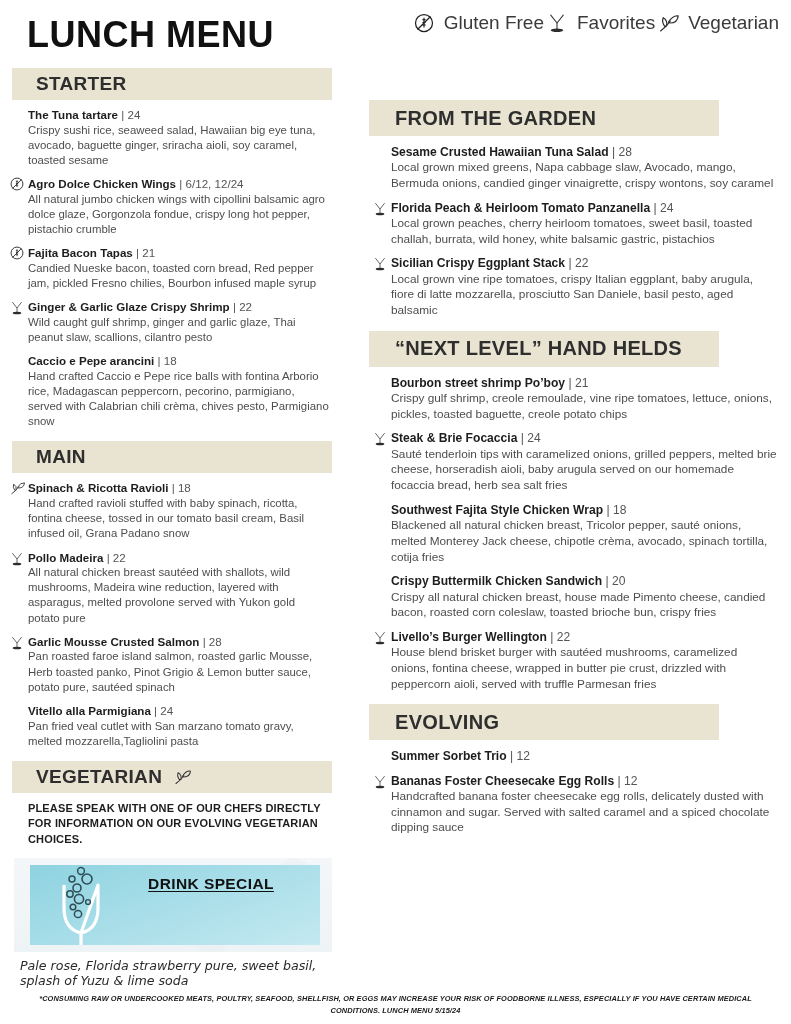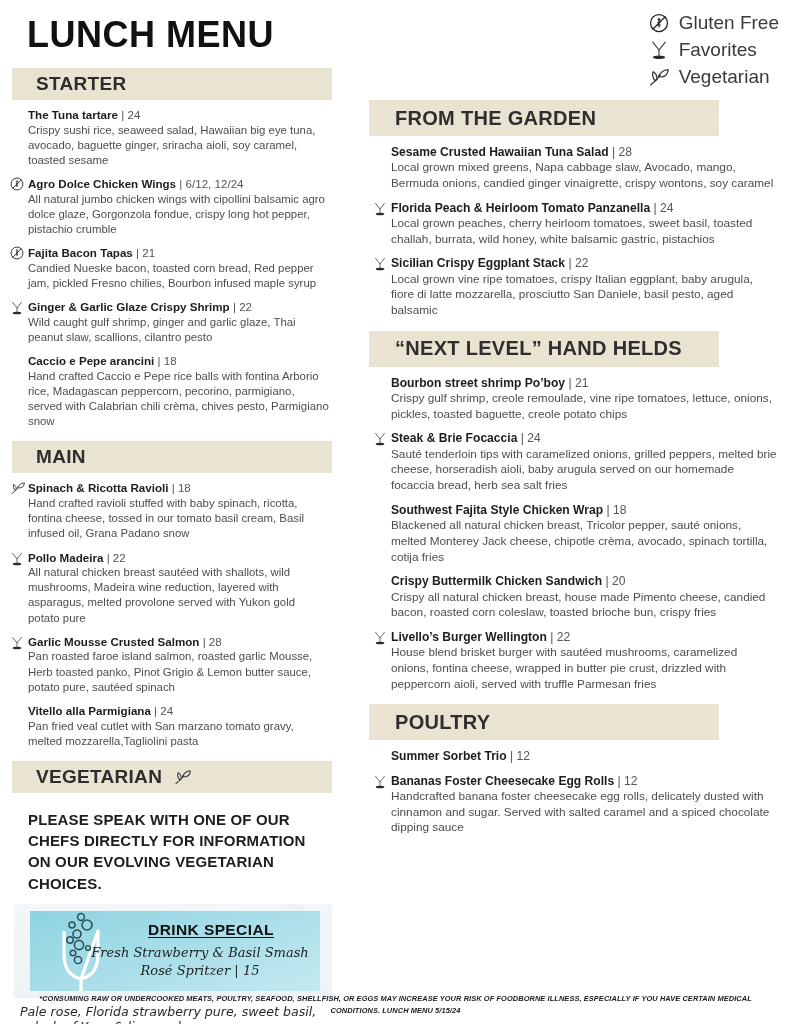--- a/index.html
+++ b/index.html
@@ -16,21 +16,21 @@
   .masthead {
     position: absolute; left: 0; top: 0; width: 791px; height: 68px;
   }
   .menu-title {
     position: absolute; left: 27px; top: 14px;
     font-size: 36px; font-weight: 700; letter-spacing: 0.5px;
     color: #111111;
   }
   .legend {
     position: absolute; right: 12px; top: 10px;
-    display: flex; flex-direction: column; gap: 1px;
+    display: flex; flex-direction: row; gap: 1px;
   }
   .legend-row { display: flex; align-items: center; gap: 8px; height: 26px; }
   .legend-label { font-size: 19px; color: #3a3a3a; font-weight: 400; }
   .legend-ico { width: 24px; display: flex; justify-content: center; align-items: center; }
 
   
   .col-left  { position: absolute; left: 0px;   top: 68px; width: 345px; }
   .col-right { position: absolute; left: 355px; top: 100px; width: 436px; }
 
   
@@ -61,23 +61,23 @@
   }
   .col-right .item-name { font-size: 12.1px; }
   .item-price { font-weight: 400; color: #555555; }
   .item-desc {
     font-size: 11.4px; color: #4d4d4d; line-height: 1.33; margin-top: 0px;
   }
   .col-right .item-desc { font-size: 11.8px; }
 
   
   .veg-note {
-    font-size: 15px; font-weight: 700; color: #1d1d1d;
+    font-size: 11px; font-weight: 700; color: #1d1d1d;
     line-height: 1.42; letter-spacing: 0.15px;
-    padding: 16px 24px 6px 28px;
+    padding: 8px 24px 6px 28px;
   }
 
   
   .drink-wrap {
     position: relative; margin: 4px 10px 0 14px; width: 318px; height: 94px;
     background:
       radial-gradient(circle at 12% 28%, rgba(255,255,255,0.85) 0 14px, rgba(0,0,0,0) 15px),
       radial-gradient(circle at 88% 20%, rgba(238,242,245,0.9) 0 18px, rgba(0,0,0,0) 19px),
       radial-gradient(circle at 62% 86%, rgba(235,240,244,0.8) 0 16px, rgba(0,0,0,0) 17px),
       linear-gradient(180deg, #f4f7f9 0%, #eef3f6 100%);
@@ -308,21 +308,20 @@
             <circle cx="38" cy="16" r="3.0" fill="none" stroke="#2f4f58" stroke-width="1.5"></circle>
             <circle cx="53" cy="16" r="5.0" fill="none" stroke="#2f4f58" stroke-width="1.6"></circle>
             <circle cx="43" cy="25" r="4.0" fill="none" stroke="#2f4f58" stroke-width="1.6"></circle>
             <circle cx="36" cy="31" r="3.2" fill="none" stroke="#2f4f58" stroke-width="1.5"></circle>
             <circle cx="45" cy="36" r="4.6" fill="none" stroke="#2f4f58" stroke-width="1.6"></circle>
             <circle cx="54" cy="39" r="2.4" fill="none" stroke="#2f4f58" stroke-width="1.4"></circle>
             <circle cx="39" cy="44" r="2.8" fill="none" stroke="#2f4f58" stroke-width="1.5"></circle>
             <circle cx="44" cy="51" r="3.6" fill="none" stroke="#2f4f58" stroke-width="1.5"></circle>
           </svg>
           <div class="drink-heading">DRINK SPECIAL</div>
-          <div class="drink-script"><span>Fresh Strawberry &amp; Basil Smash</span><span class="line2">Rosé Spritzer | 15</span></div>
         </div>
       </div>
       <div class="drink-sub">Pale rose, Florida strawberry pure, sweet basil, splash of Yuzu &amp; lime soda</div>
     </div>
 
   <div class="col-right" id="right-root">
       <div>
         <div class="band band-r">
           <span class="band-title">FROM THE GARDEN</span>
         </div>
@@ -419,21 +418,21 @@
             </div>
             <div class="item-body">
               <div class="item-name"><span>Livello’s Burger Wellington</span> <span class="item-price">| 22</span></div>
               <div class="item-desc">House blend brisket burger with sautéed mushrooms, caramelized onions, fontina cheese, wrapped in butter pie crust, drizzled with peppercorn aioli, served with truffle Parmesan fries</div>
             </div>
           </div>
         </div>
       </div>
       <div>
         <div class="band band-r">
-          <span class="band-title">POULTRY</span>
+          <span class="band-title">EVOLVING</span>
         </div>
         <div class="items-r">
           <div class="item">
             <div class="item-ico"></div>
             <div class="item-body">
               <div class="item-name"><span>Summer Sorbet Trio</span> <span class="item-price">| 12</span></div>
             </div>
           </div>
           <div class="item">
             <div class="item-ico">

